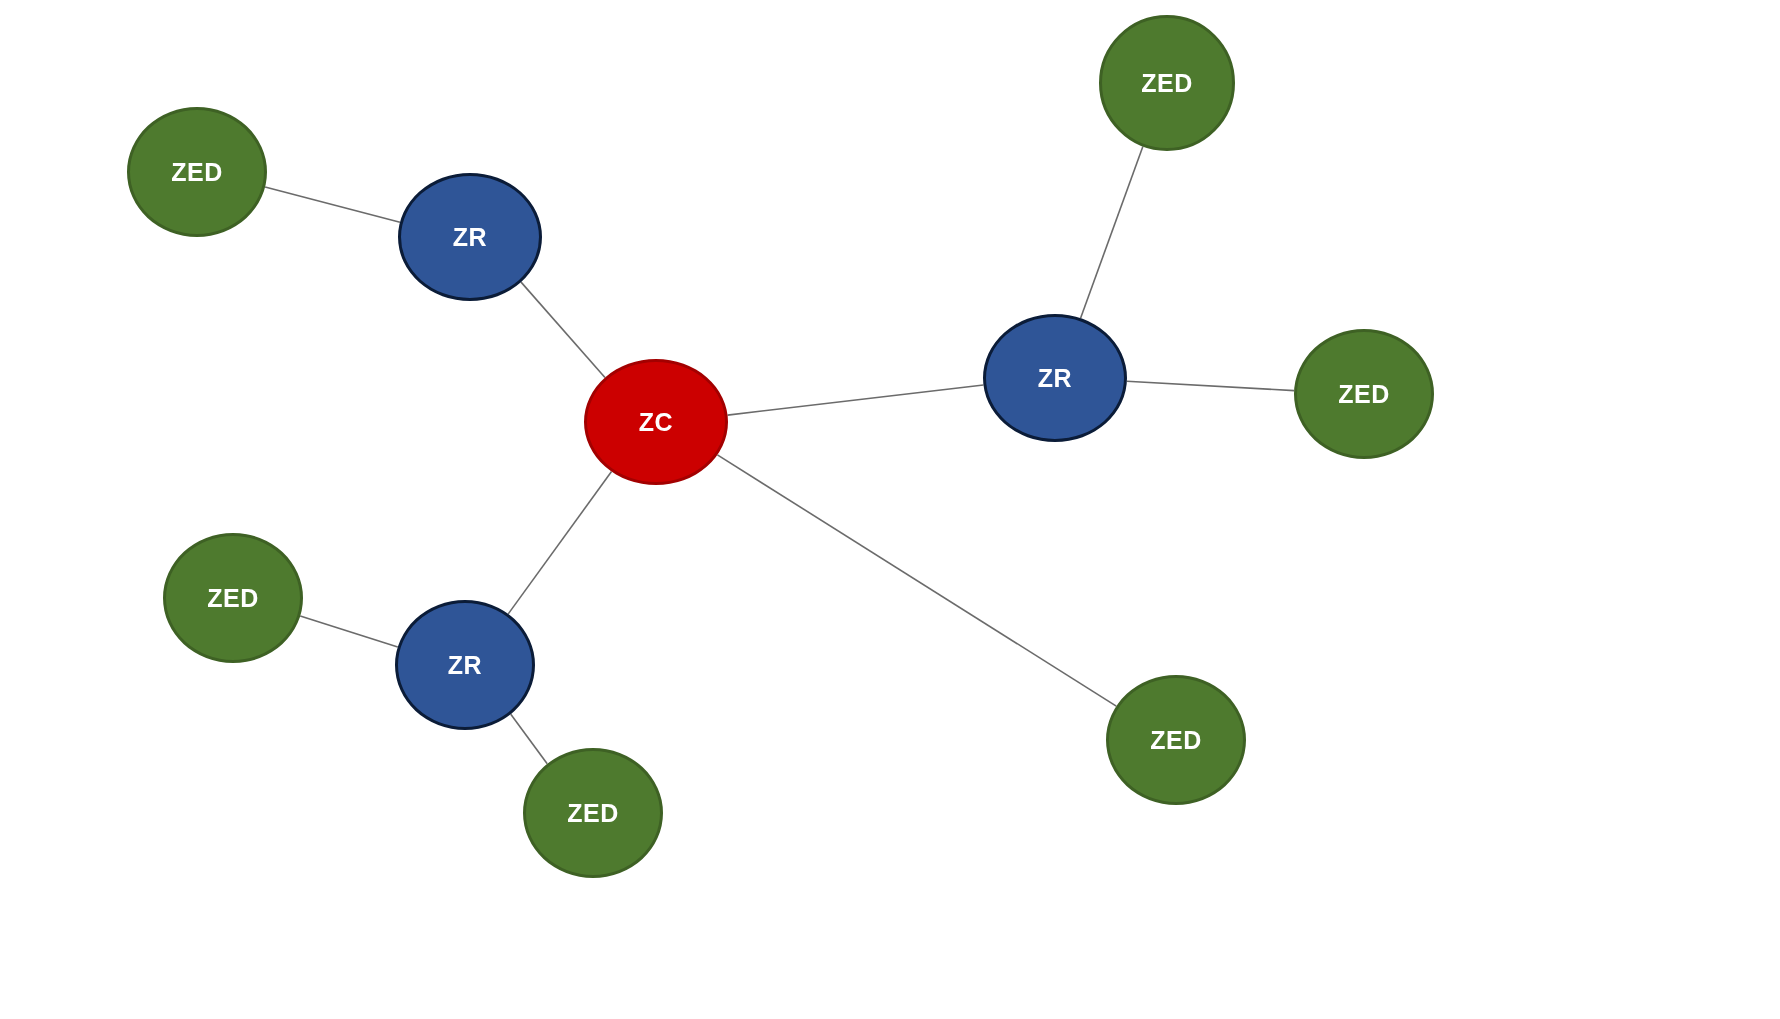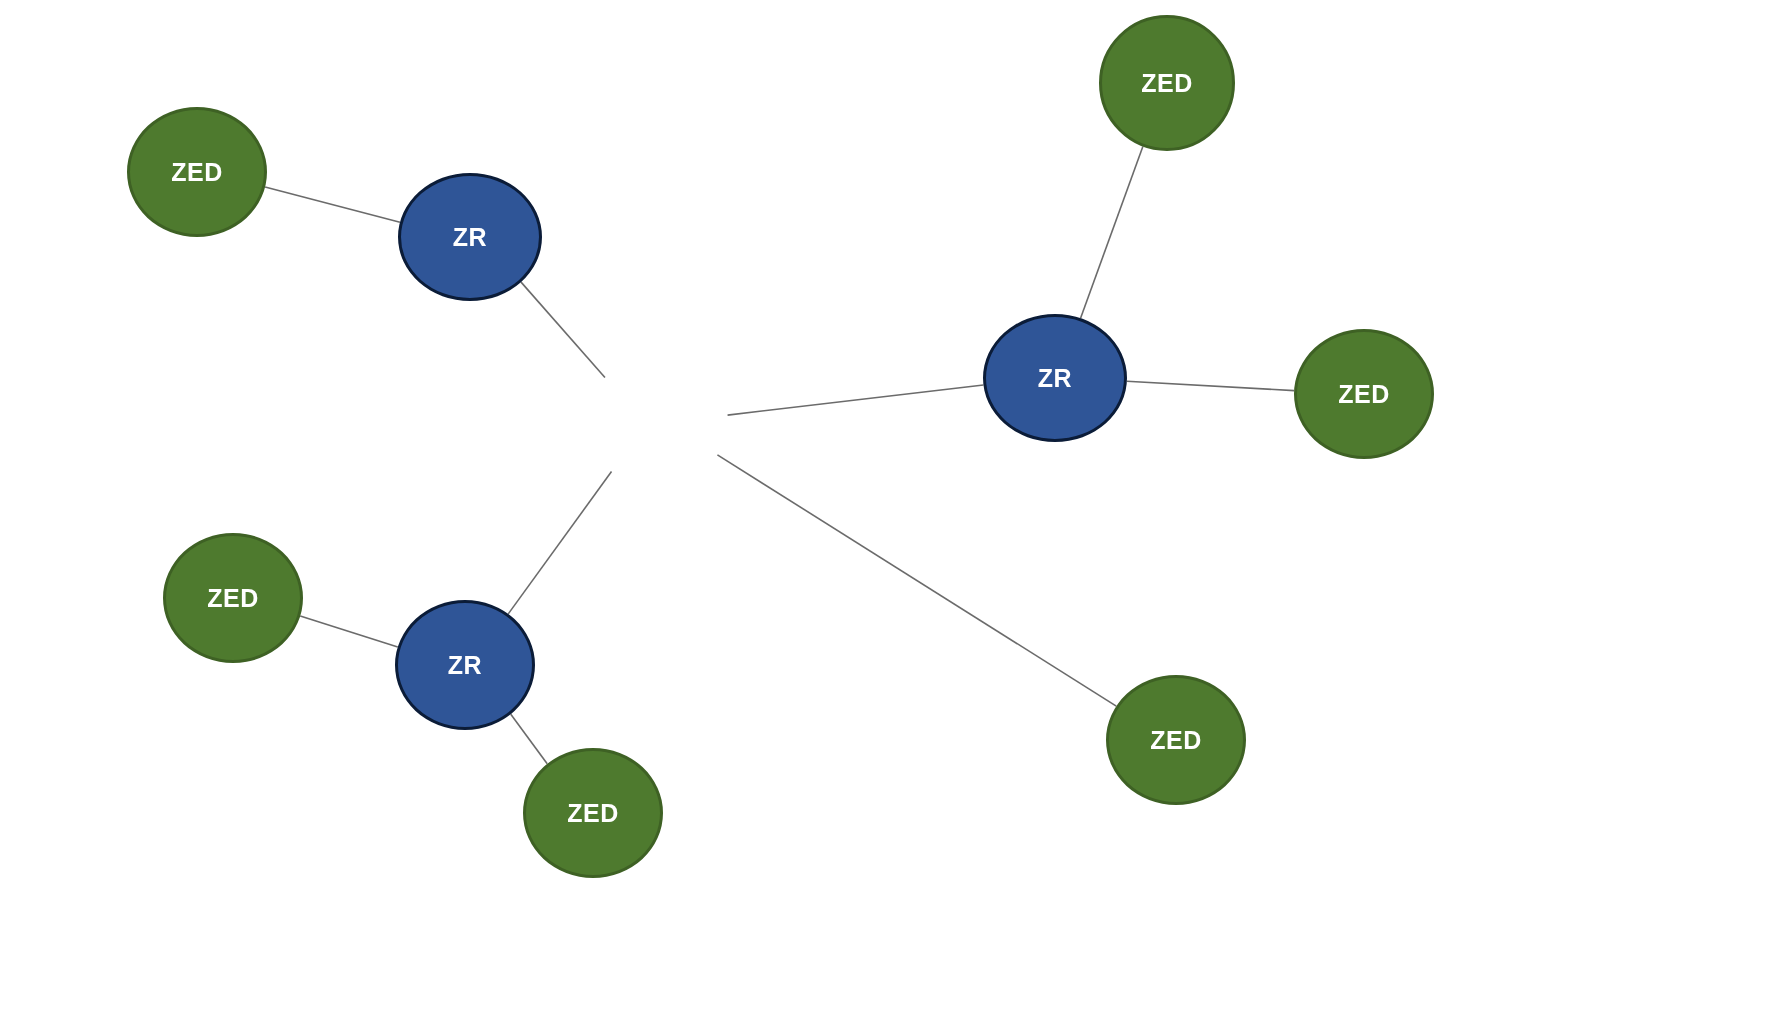--- a/index.html
+++ b/index.html
@@ -61,20 +61,23 @@
       <line x1="521.0487310743841" y1="282.1326893608653" x2="604.9512689256159" y2="377.57250891039826" stroke="#6b6b6b" stroke-width="1.6"></line>
       <line x1="727.5661666168011" y1="415.0944926948701" x2="983.4338333831989" y2="385.01511853219546" stroke="#6b6b6b" stroke-width="1.6"></line>
       <line x1="1080.5557391384116" y1="318.1671186838775" x2="1142.8640241470557" y2="146.57243639838015" stroke="#6b6b6b" stroke-width="1.6"></line>
       <line x1="1126.9036718392147" y1="381.3094821990002" x2="1294.0936523785413" y2="390.6388071416404" stroke="#6b6b6b" stroke-width="1.6"></line>
       <line x1="611.506560985282" y1="471.53098152096555" x2="508.2575101531981" y2="613.8966063672577" stroke="#6b6b6b" stroke-width="1.6"></line>
       <line x1="397.7482898637624" y1="646.9654434948698" x2="300.2517101362376" y2="616.0345565051302" stroke="#6b6b6b" stroke-width="1.6"></line>
       <line x1="510.7906353052109" y1="714.1636062093894" x2="547.2093646947891" y2="763.8363937906106" stroke="#6b6b6b" stroke-width="1.6"></line>
       <line x1="717.4246093491247" y1="454.8680722142191" x2="1116.281629799462" y2="706.0884969218374" stroke="#6b6b6b" stroke-width="1.6"></line>
     </svg>
   <div id="node-layer">
+      <div class="graph-node" style="left: 656px; top: 422px; width: 144px; height: 126px; background: rgb(204, 0, 0); border: 3px solid rgb(163, 0, 0);">
+        <span class="node-label" style="font-size: 25px; color: rgb(255, 255, 255);">ZC</span>
+      </div>
       <div class="graph-node" style="left: 470px; top: 237px; width: 144px; height: 128px; background: rgb(47, 85, 151); border: 3px solid rgb(11, 28, 56);">
         <span class="node-label" style="font-size: 25px; color: rgb(255, 255, 255);">ZR</span>
       </div>
       <div class="graph-node" style="left: 1055px; top: 378px; width: 144px; height: 128px; background: rgb(47, 85, 151); border: 3px solid rgb(11, 28, 56);">
         <span class="node-label" style="font-size: 25px; color: rgb(255, 255, 255);">ZR</span>
       </div>
       <div class="graph-node" style="left: 465px; top: 665px; width: 140px; height: 130px; background: rgb(47, 85, 151); border: 3px solid rgb(11, 28, 56);">
         <span class="node-label" style="font-size: 25px; color: rgb(255, 255, 255);">ZR</span>
       </div>
       <div class="graph-node" style="left: 197px; top: 172px; width: 140px; height: 130px; background: rgb(78, 122, 46); border: 3px solid rgb(62, 97, 36);">

